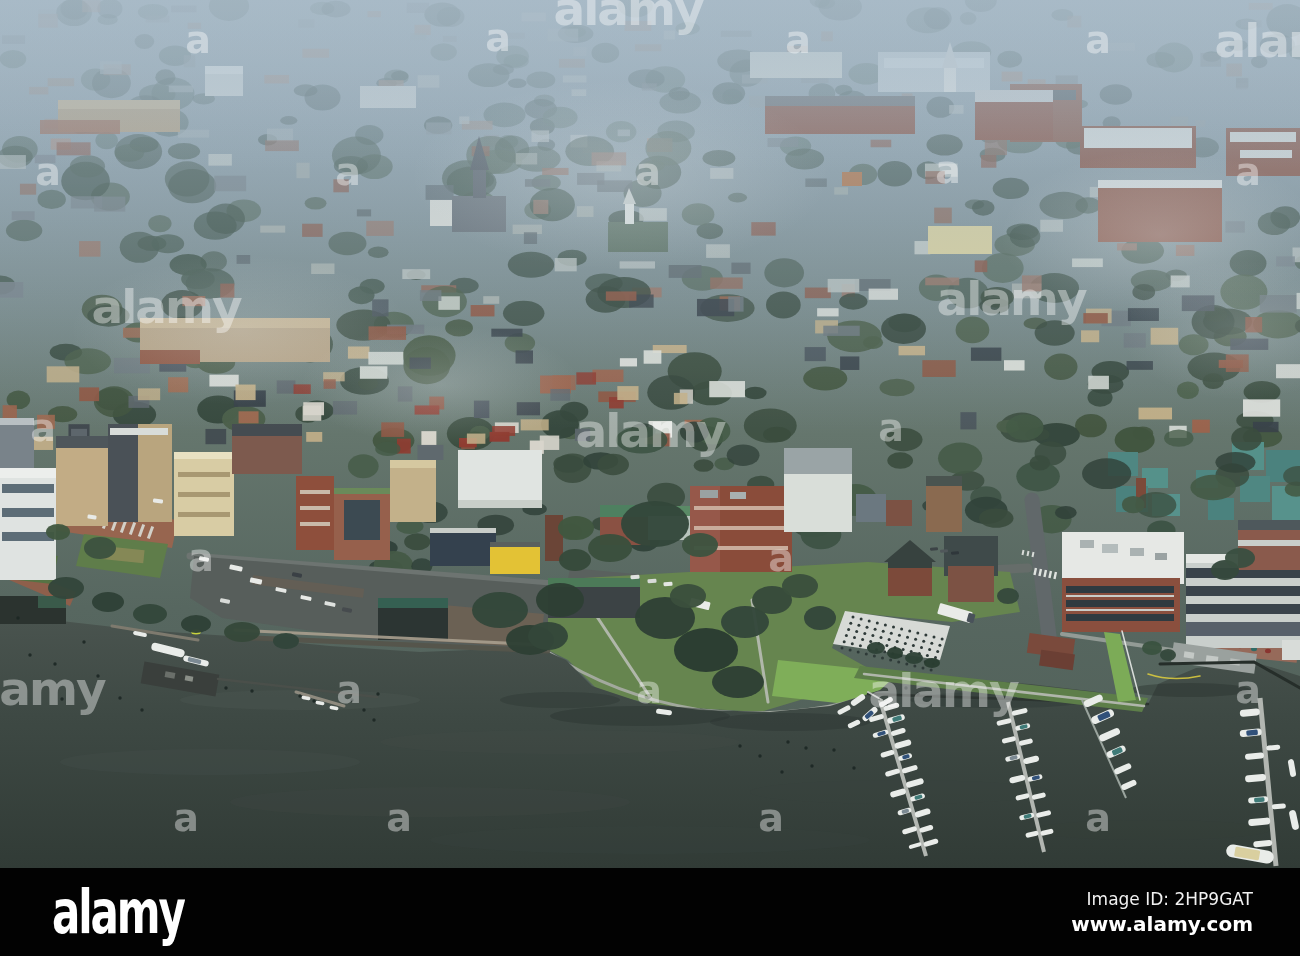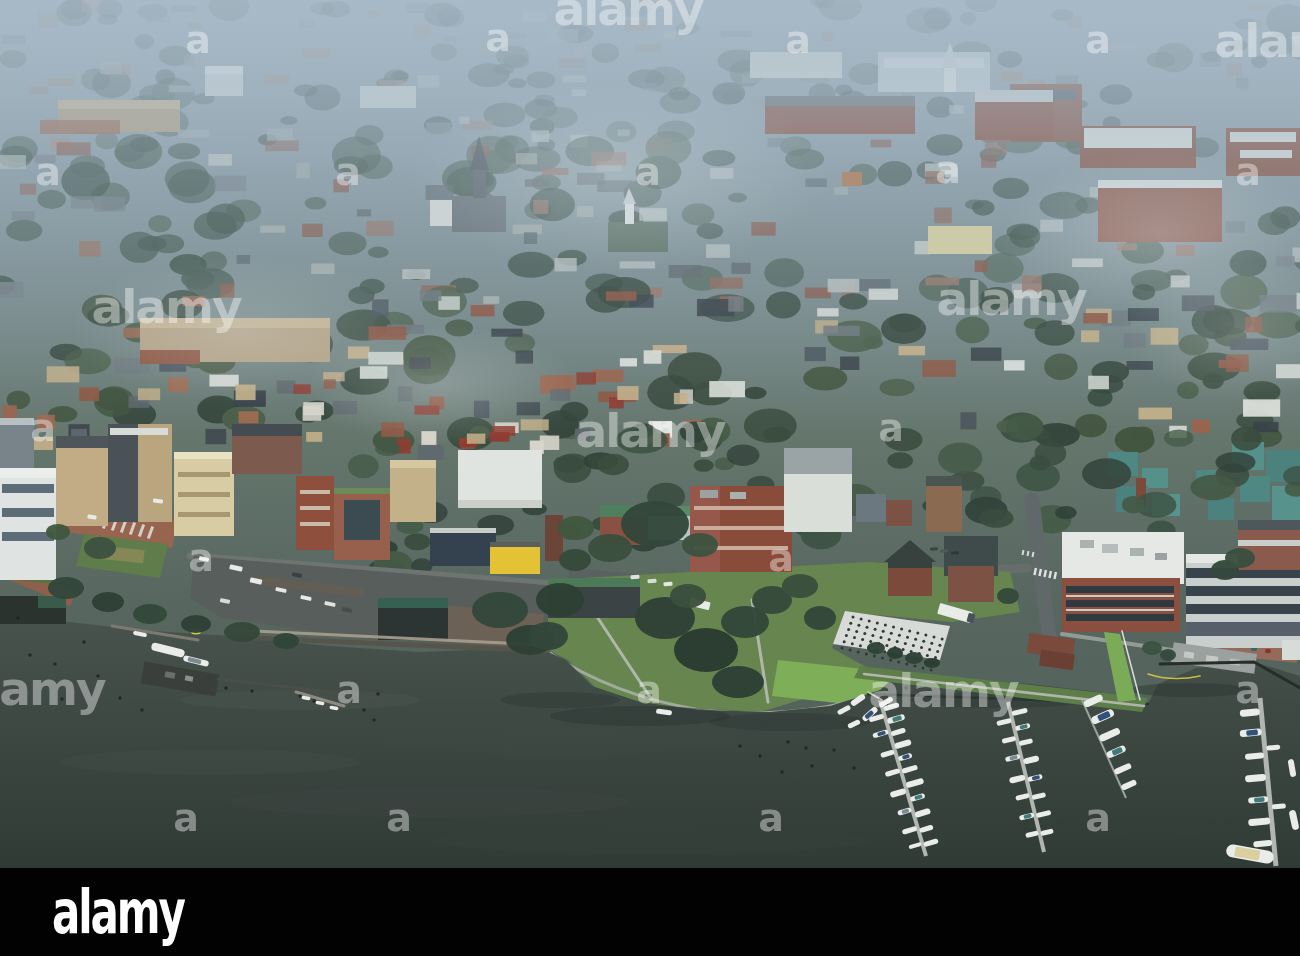--- a/index.html
+++ b/index.html
@@ -1346,14 +1346,18 @@
           <text x="185" y="818" fill="rgba(255,255,255,0.40)" font-size="38" font-weight="700" text-anchor="middle" dominant-baseline="central" letter-spacing="-2">a</text>
           <text x="398" y="818" fill="rgba(255,255,255,0.40)" font-size="38" font-weight="700" text-anchor="middle" dominant-baseline="central" letter-spacing="-2">a</text>
           <text x="770" y="818" fill="rgba(255,255,255,0.40)" font-size="38" font-weight="700" text-anchor="middle" dominant-baseline="central" letter-spacing="-2">a</text>
           <text x="1097" y="818" fill="rgba(255,255,255,0.40)" font-size="38" font-weight="700" text-anchor="middle" dominant-baseline="central" letter-spacing="-2">a</text>
         </g>
     </svg>
   </div>
 
   <div id="footer" style="background: rgb(2, 2, 2);">
     <span class="logo">alamy</span>
+    <div class="meta">
+      <div class="id">Image ID: 2HP9GAT</div>
+      <div class="url">www.alamy.com</div>
+    </div>
   </div>
 </div>
 
 </body></html>

